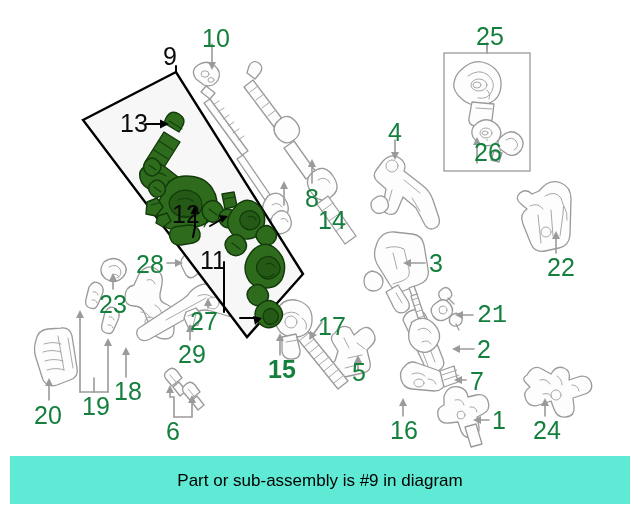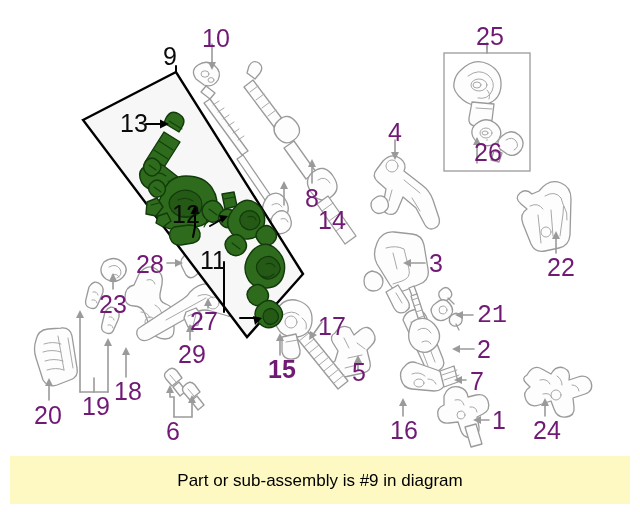--- a/index.html
+++ b/index.html
@@ -19,38 +19,38 @@
   }
   #parts-canvas {
     position: absolute;
     left: 0;
     top: 0;
     width: 640px;
     height: 512px;
   }
   .callout {
     position: absolute;
-    color: #701a75;
+    color: #15803d;
     font-size: 25px;
     line-height: 1;
     font-family: "Liberation Sans", sans-serif;
     white-space: nowrap;
     user-select: none;
   }
   .callout.hl {
     color: #0b0b0b;
     font-weight: 400;
   }
   #notice-banner {
     position: absolute;
     left: 10px;
     top: 456px;
     width: 620px;
     height: 48px;
-    background: #fef9c3;
+    background: #5eead4;
     color: #000000;
     display: flex;
     flex-direction: column;
     align-items: center;
     justify-content: center;
     font-size: 17px;
     line-height: 21px;
     text-align: center;
   }
   #notice-banner div { white-space: nowrap; }

